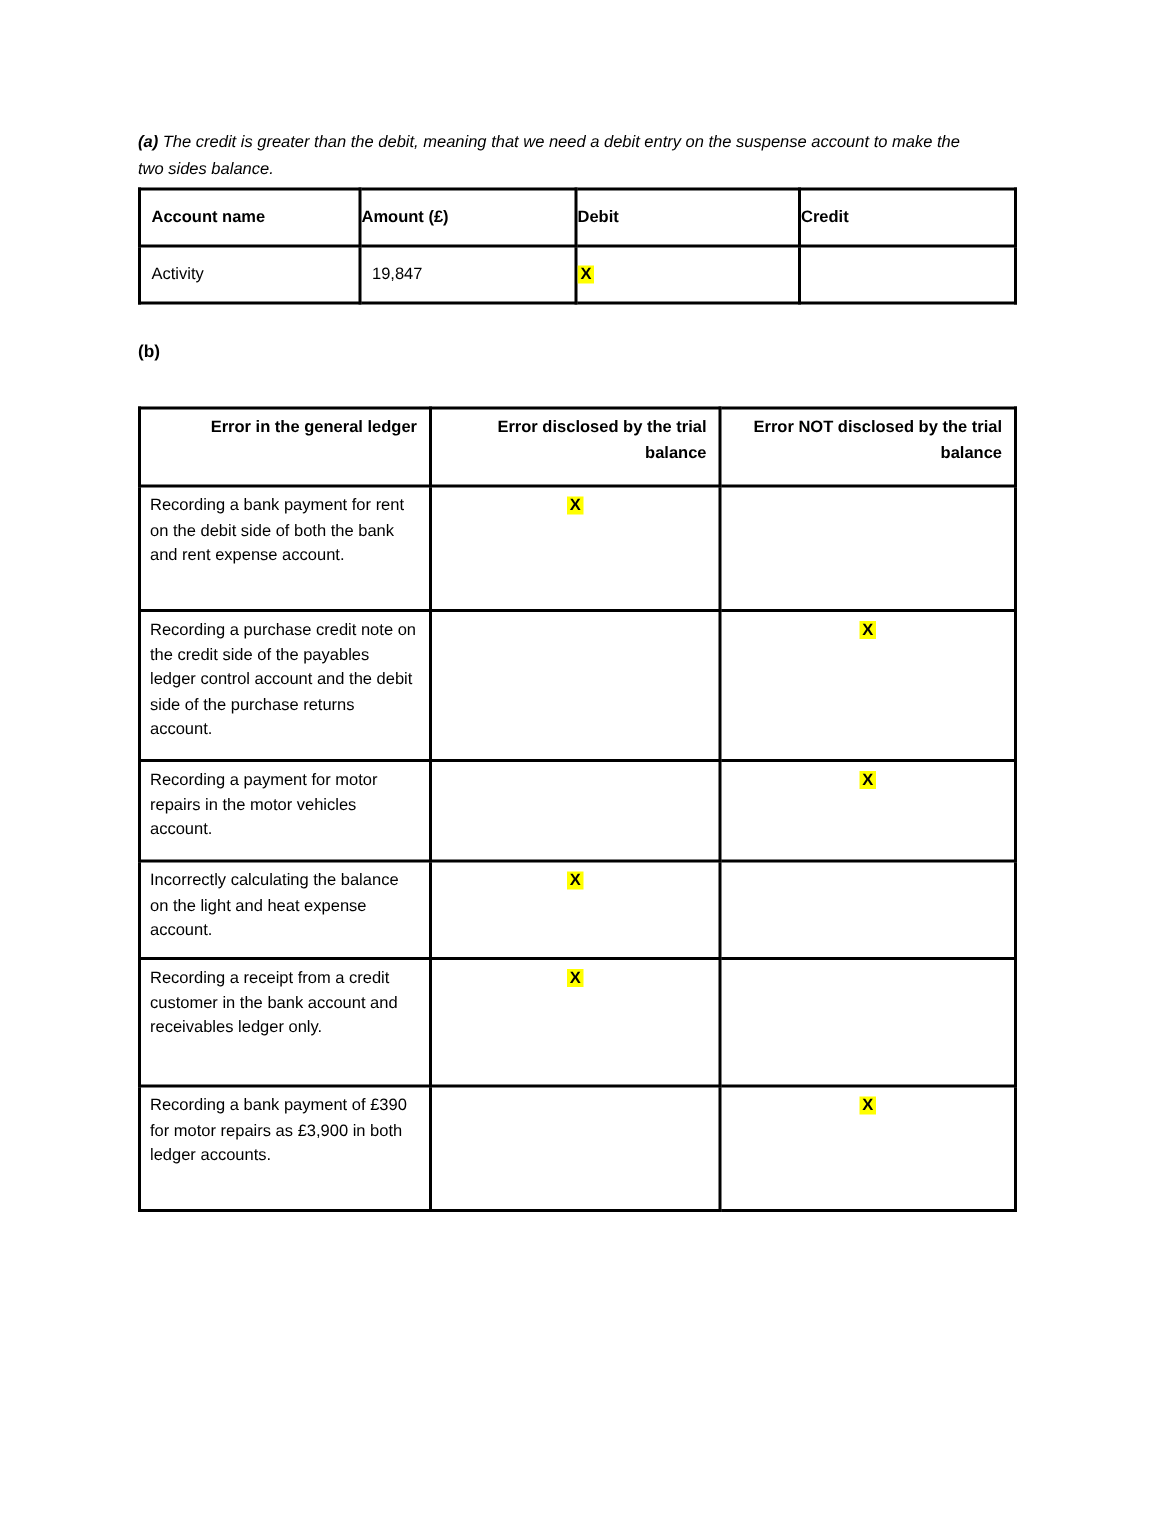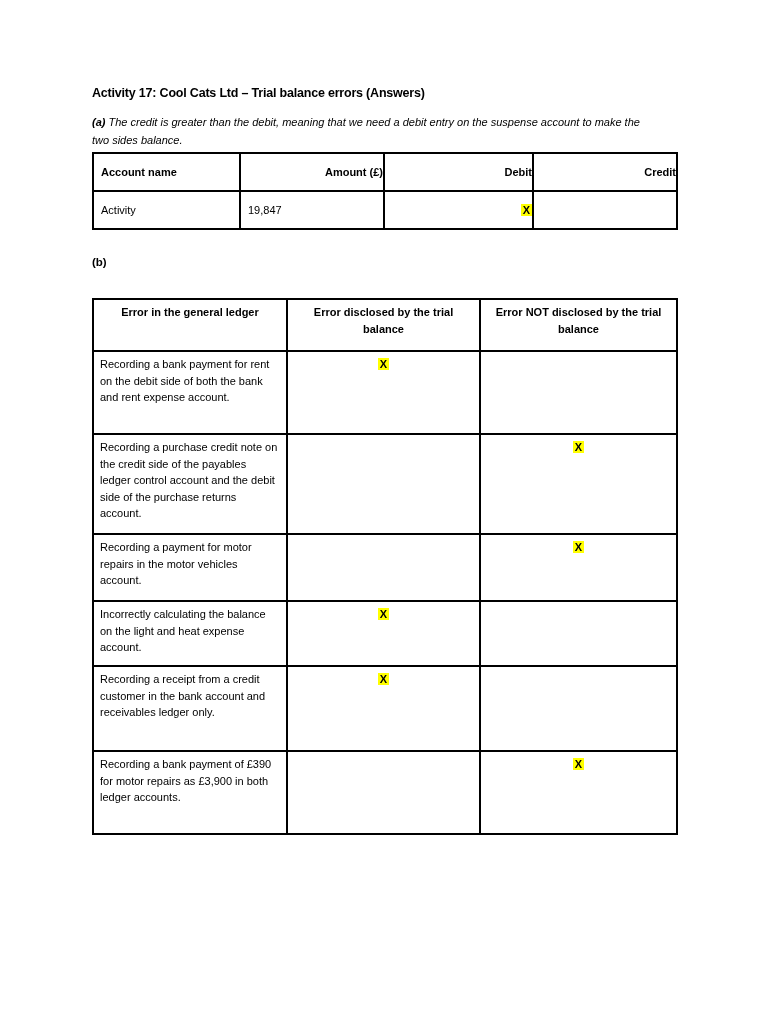--- a/index.html
+++ b/index.html
@@ -30,26 +30,26 @@
     border:2px solid #000000;
     font-size:11px; line-height:16.5px;
     overflow:hidden;
   }
   th { font-weight:bold; }
 
   
   #table1 tr { height:38px; }
   #table1 th, #table1 td { vertical-align:middle; }
   .cell-left   { text-align:left; padding-left:7px; padding-right:5px; }
-  .cell-center { text-align:right; }
+  .cell-center { text-align:left; }
 
   
   #table2 { margin-top:29px; }
   #table2 th {
-    vertical-align:top; text-align:center;
+    vertical-align:top; text-align:right;
     padding:4px 8px 0 8px;
     margin-left:36px;
   }
   #table2 td {
     vertical-align:top; padding-top:4px;
   }
   #table2 td.err {
     text-align:left; padding-left:6px; padding-right:8px;
   }
   #table2 td.ans { text-align:center; }
@@ -61,21 +61,20 @@
   .xmark:not(:empty) {
     background:var(--hl, #ffff00);
     padding:0 2px;
   }
 </style>
 </head>
 <body>
 
 <div class="doc">
 
-  <div class="title">Activity 17: Cool Cats Ltd – Trial balance errors (Answers)</div>
 
   <p class="para"><b>(a)</b> <span>The credit is greater than the debit, meaning that we need a debit entry on the suspense account to make the two sides balance.</span></p>
 
   <table id="table1">
     <colgroup>
       <col style="width:147px">
         <col style="width:144px">
         <col style="width:149px">
         <col style="width:144px">
     </colgroup>

